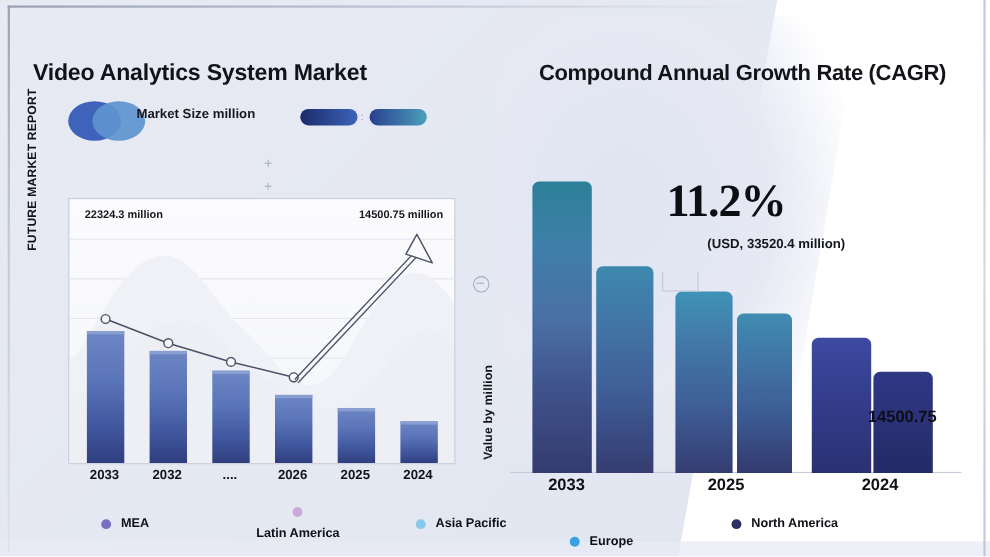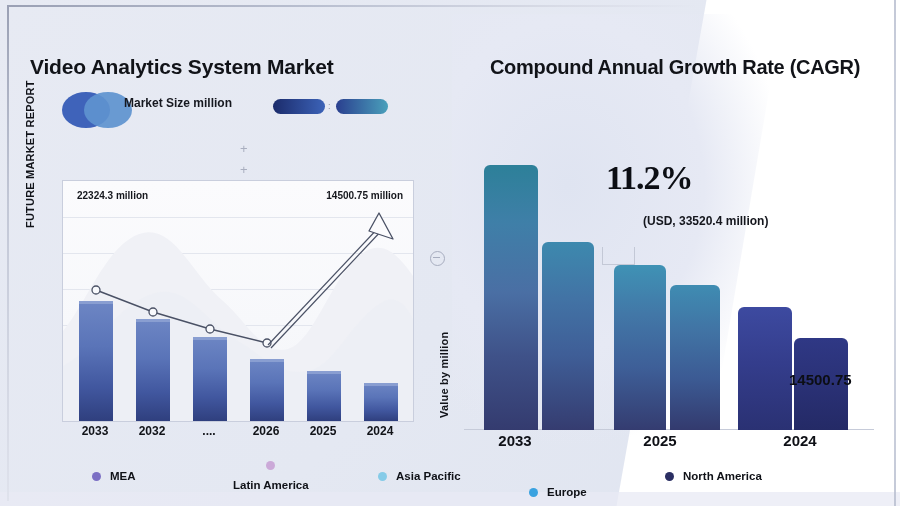--- a/index.html
+++ b/index.html
@@ -155,21 +155,21 @@
   }
   .rbaseline{
     position:absolute;left:2px;bottom:0;width:410px;height:1px;background:#c6cbd9;
   }
   .rxlab{
     position:absolute;top:432px;
     font-size:15px;font-weight:bold;color:#0e1016;text-align:center;white-space:nowrap;
   }
   .cagr-val{
     position:absolute;left:606px;top:159px;
-    font-size:34px;font-weight:bold;color:#0c0e14;letter-spacing:-1px;
+    font-size:42px;font-weight:bold;color:#0c0e14;letter-spacing:-1px;
     font-family:"Liberation Serif", serif;
   }
   .cagr-sub{
     position:absolute;left:643px;top:214px;
     font-size:12px;font-weight:bold;color:#14161d;white-space:nowrap;
   }
   .rvalue{
     position:absolute;left:789px;top:371px;
     font-size:15px;font-weight:bold;color:#0c0e14;white-space:nowrap;
   }
@@ -317,21 +317,21 @@
       <span>MEA</span>
     </div>
     <div class="leg-item" style="left:233px;flex-direction:column;">
       <span class="leg-dot" style="background: rgb(203, 169, 216);"></span>
       <span>Latin America</span>
     </div>
     <div class="leg-item" style="left:378px;">
       <span class="leg-dot" style="background: rgb(134, 203, 232);"></span>
       <span>Asia Pacific</span>
     </div>
-    <div class="leg-item" style="left:529px;margin-top:32px;">
+    <div class="leg-item" style="left:518px;margin-top:32px;">
       <span class="leg-dot" style="background: rgb(58, 162, 224);"></span>
       <span>Europe</span>
     </div>
     <div class="leg-item" style="left:665px;justify-content:flex-end;">
       <span class="leg-dot" style="background: rgb(43, 47, 99);"></span>
       <span>North America</span>
     </div>
   </div>
 
 </div>

